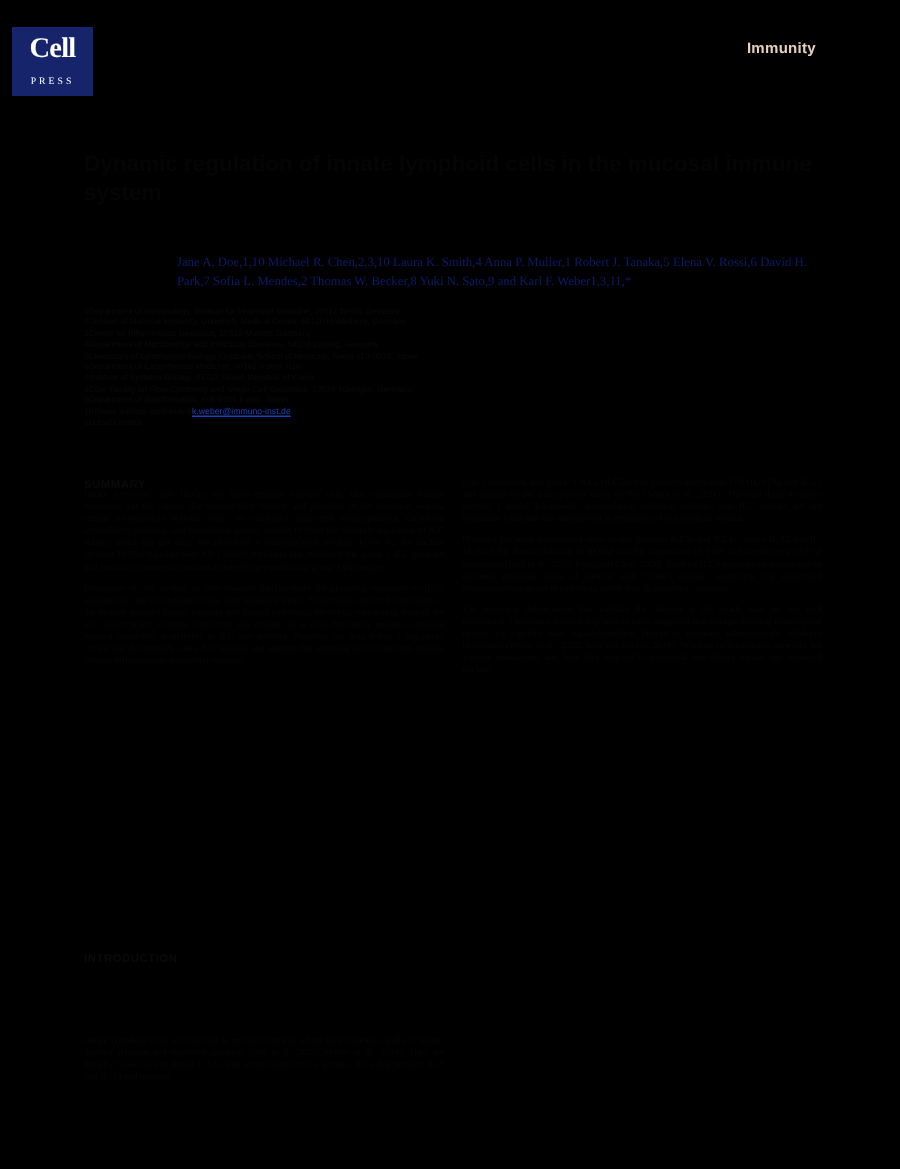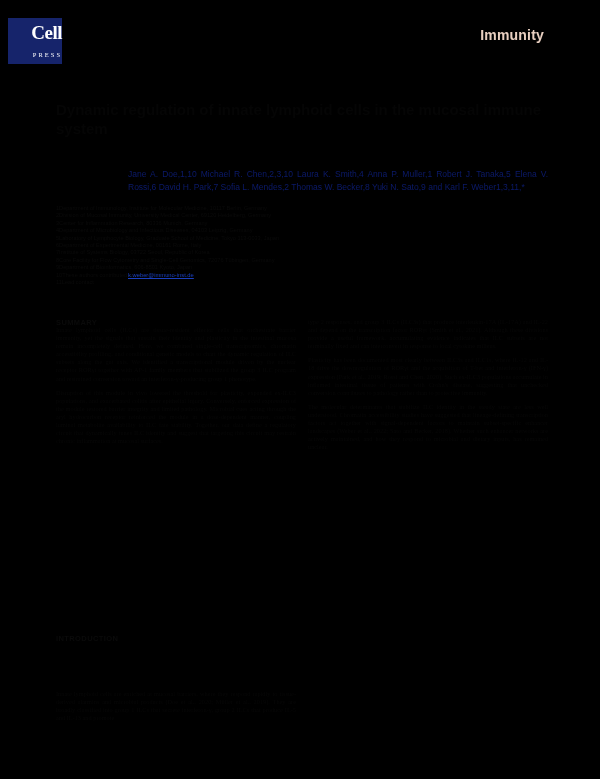--- a/index.html
+++ b/index.html
@@ -24,21 +24,21 @@
   
   .cell-logo {
     position: absolute;
     left: 8px;
     top: 18px;
     width: 54px;
     height: 46px;
     background: #16246b;
     color: #ffffff;
     font-family: "Liberation Serif", serif;
-    text-align: right;
+    text-align: center;
     box-sizing: border-box;
     padding-top: 5px;
   }
   .cell-logo .cell-word {
     font-size: 19px;
     font-weight: bold;
     letter-spacing: -0.5px;
     line-height: 20px;
     display: block;
   }
@@ -48,21 +48,21 @@
     line-height: 10px;
     display: block;
     margin-top: 7px;
   }
 
   .journal-name {
     position: absolute;
     right: 56px;
     top: 27px;
     font-family: "Liberation Sans", sans-serif;
-    font-size: 14px;
+    font-size: 10px;
     font-weight: bold;
     color: #e8cfc0;
     letter-spacing: 0.2px;
   }
   .article-word {
     position: absolute;
     right: 54px;
     top: 36px;
     font-family: "Liberation Sans", sans-serif;
     font-size: 25px;
@@ -80,24 +80,24 @@
     font-family: "Liberation Sans", sans-serif;
     font-size: 15px;
     font-weight: bold;
     line-height: 19px;
     color: #050505;
   }
 
   
   .authors {
     position: absolute;
-    left: 128px;
+    left: 118px;
     top: 168px;
     width: 420px;
-    font-family: Liberation Sans, sans-serif;
+    font-family: Liberation Serif, serif;
     font-size: 8.5px;
     line-height: 13px;
     color: #0b1a6b;
     text-align: justify;
   }
 
   
   .affiliations {
     position: absolute;
     left: 56px;

